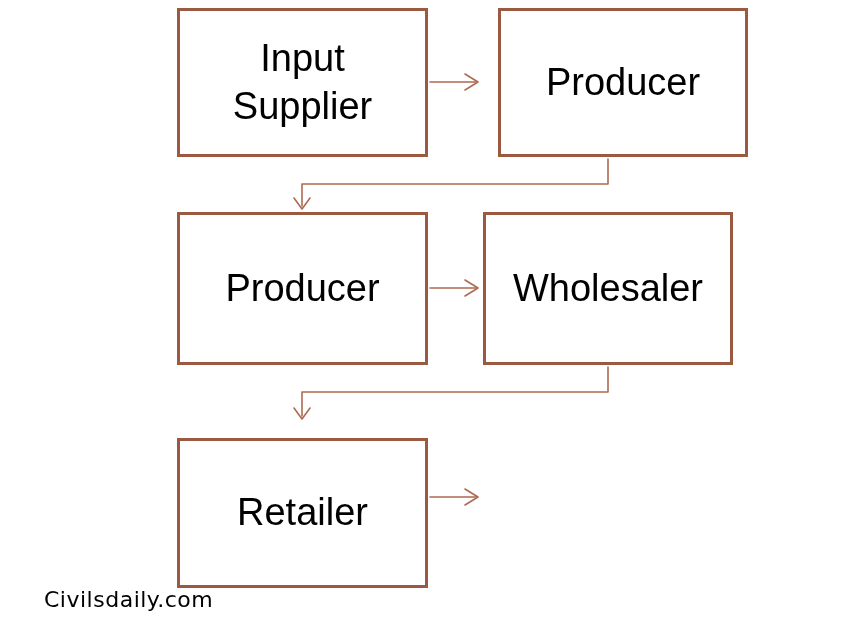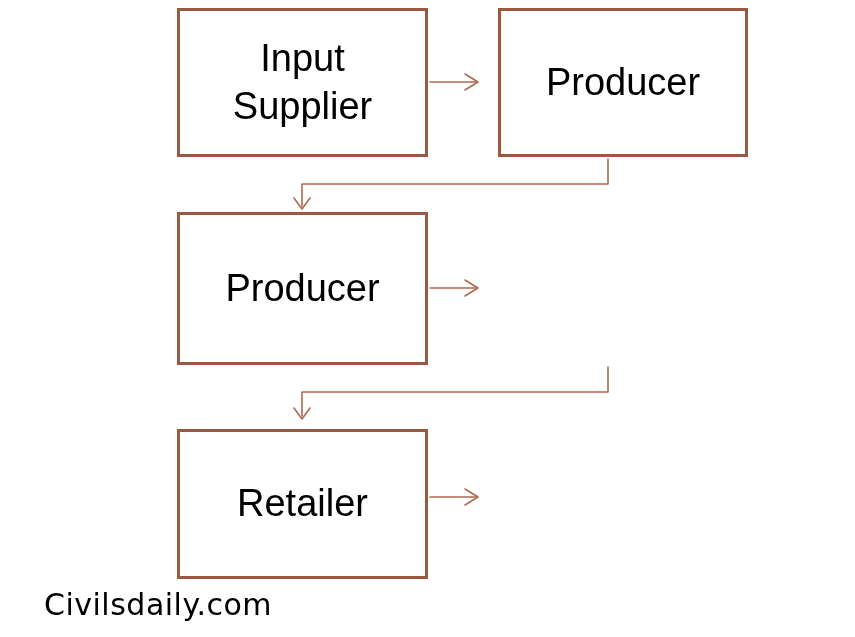--- a/index.html
+++ b/index.html
@@ -22,36 +22,36 @@
     text-align: center;
     font-size: 38px;
     line-height: 1.24;
     color: var(--text, #000000);
     white-space: pre-line;
   }
   .node-1 { left: 177px; top: 8px;   width: 251px; height: 149px; }
   .node-2 { left: 483px; top: 8px;   width: 250px; height: 149px; margin-left: 15px; }
   .node-3 { left: 177px; top: 212px; width: 251px; height: 153px; }
   .node-4 { left: 483px; top: 212px; width: 250px; height: 153px; }
-  .node-5 { left: 177px; top: 429px; width: 251px; height: 150px; }
+  .node-5 { left: 177px; top: 438px; width: 251px; height: 150px; }
   .node-6 { left: 483px; top: 422px; width: 250px; height: 150px; }
   .connector-layer {
     position: absolute;
     left: 0; top: 0;
     width: 855px; height: 637px;
     color: var(--connector, #AE6A52);
     pointer-events: none;
   }
   .connector-layer * { vector-effect: non-scaling-stroke; }
   .watermark {
     position: absolute;
     left: 44px;
     top: 587px;
     font-family: "DejaVu Sans", sans-serif;
-    font-size: 30px;
+    font-size: 22px;
     letter-spacing: 0.5px;
     color: var(--text, #000000);
   }
 </style>
 </head>
 <body>
 
 <div class="canvas">
 
   <svg class="connector-layer" width="855" height="637" viewBox="0 0 855 637" fill="none" stroke="currentColor" stroke-width="1.6" stroke-linecap="round" stroke-linejoin="round">
@@ -79,17 +79,18 @@
     <g>
       <line x1="430" y1="497" x2="476" y2="497"></line>
       <polyline points="465,489 478,497 465,505"></polyline>
     </g>
   </svg>
 
   <div class="node node-1">Input
 Supplier</div>
   <div class="node node-2">Producer</div>
   <div class="node node-3">Producer</div>
+  <div class="node node-4">Wholesaler</div>
   <div class="node node-5">Retailer</div>
 
   <div class="watermark">Civilsdaily.com</div>
 
 </div>
 
 </body></html>

